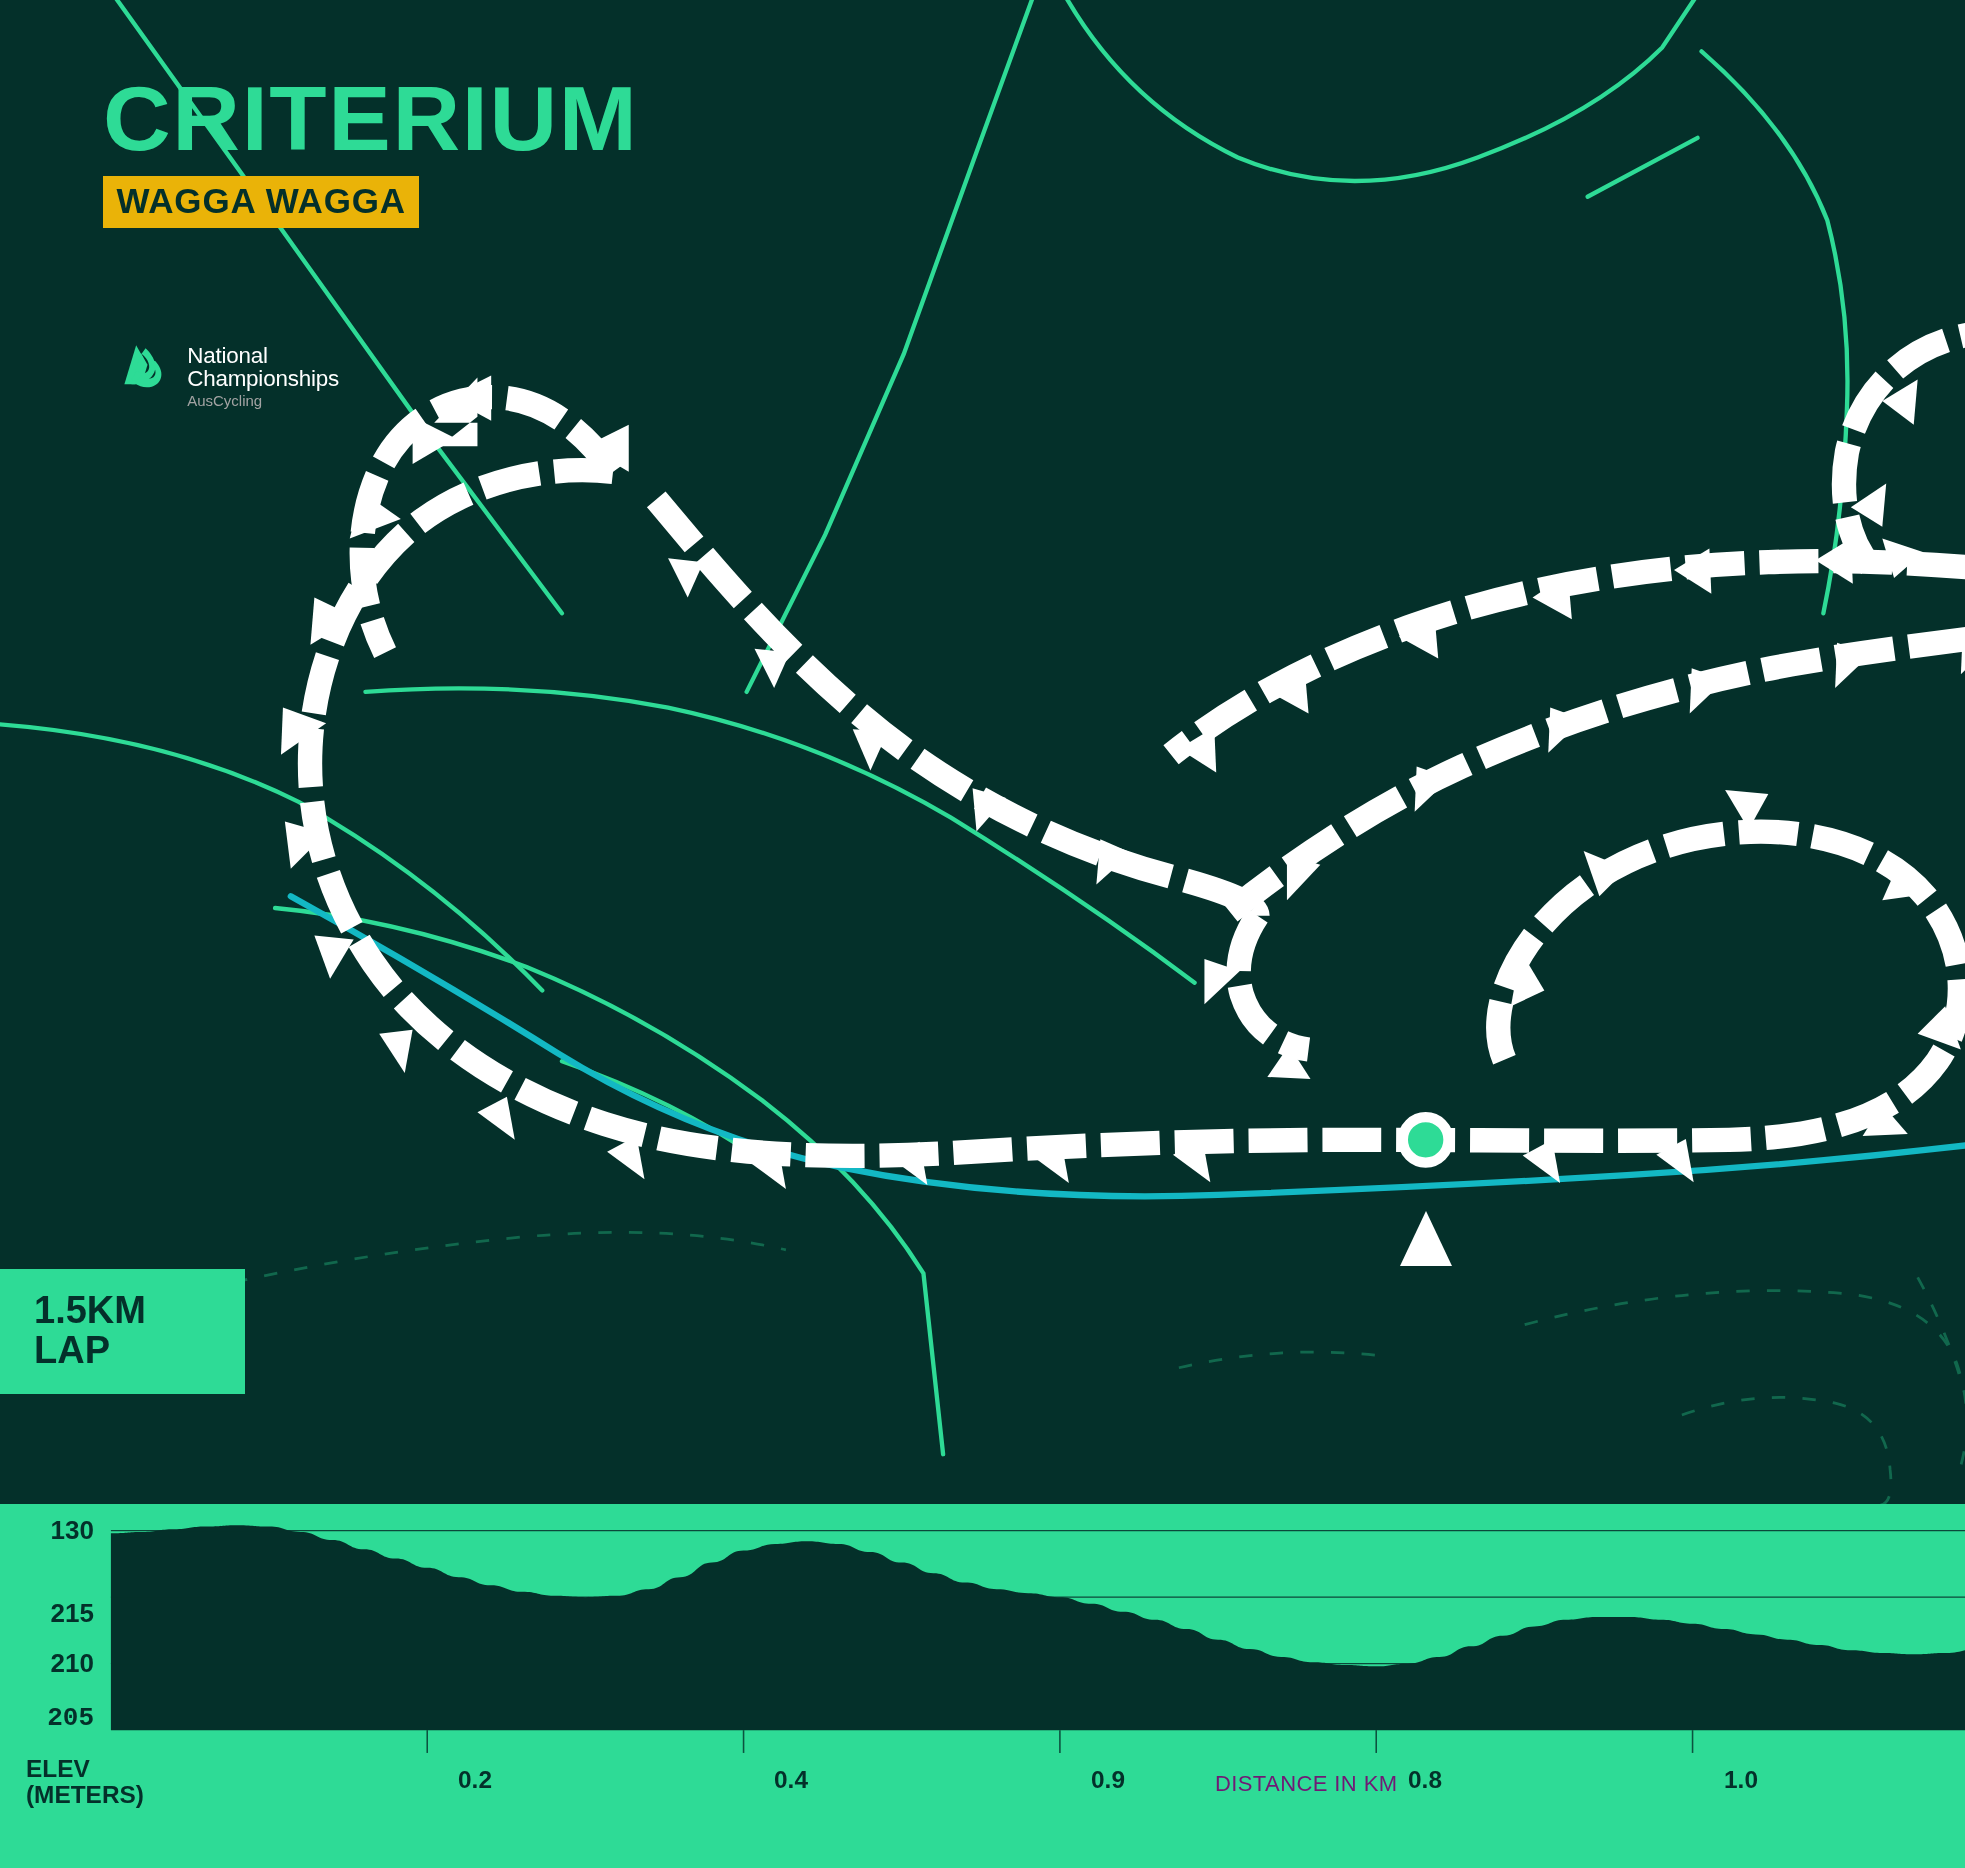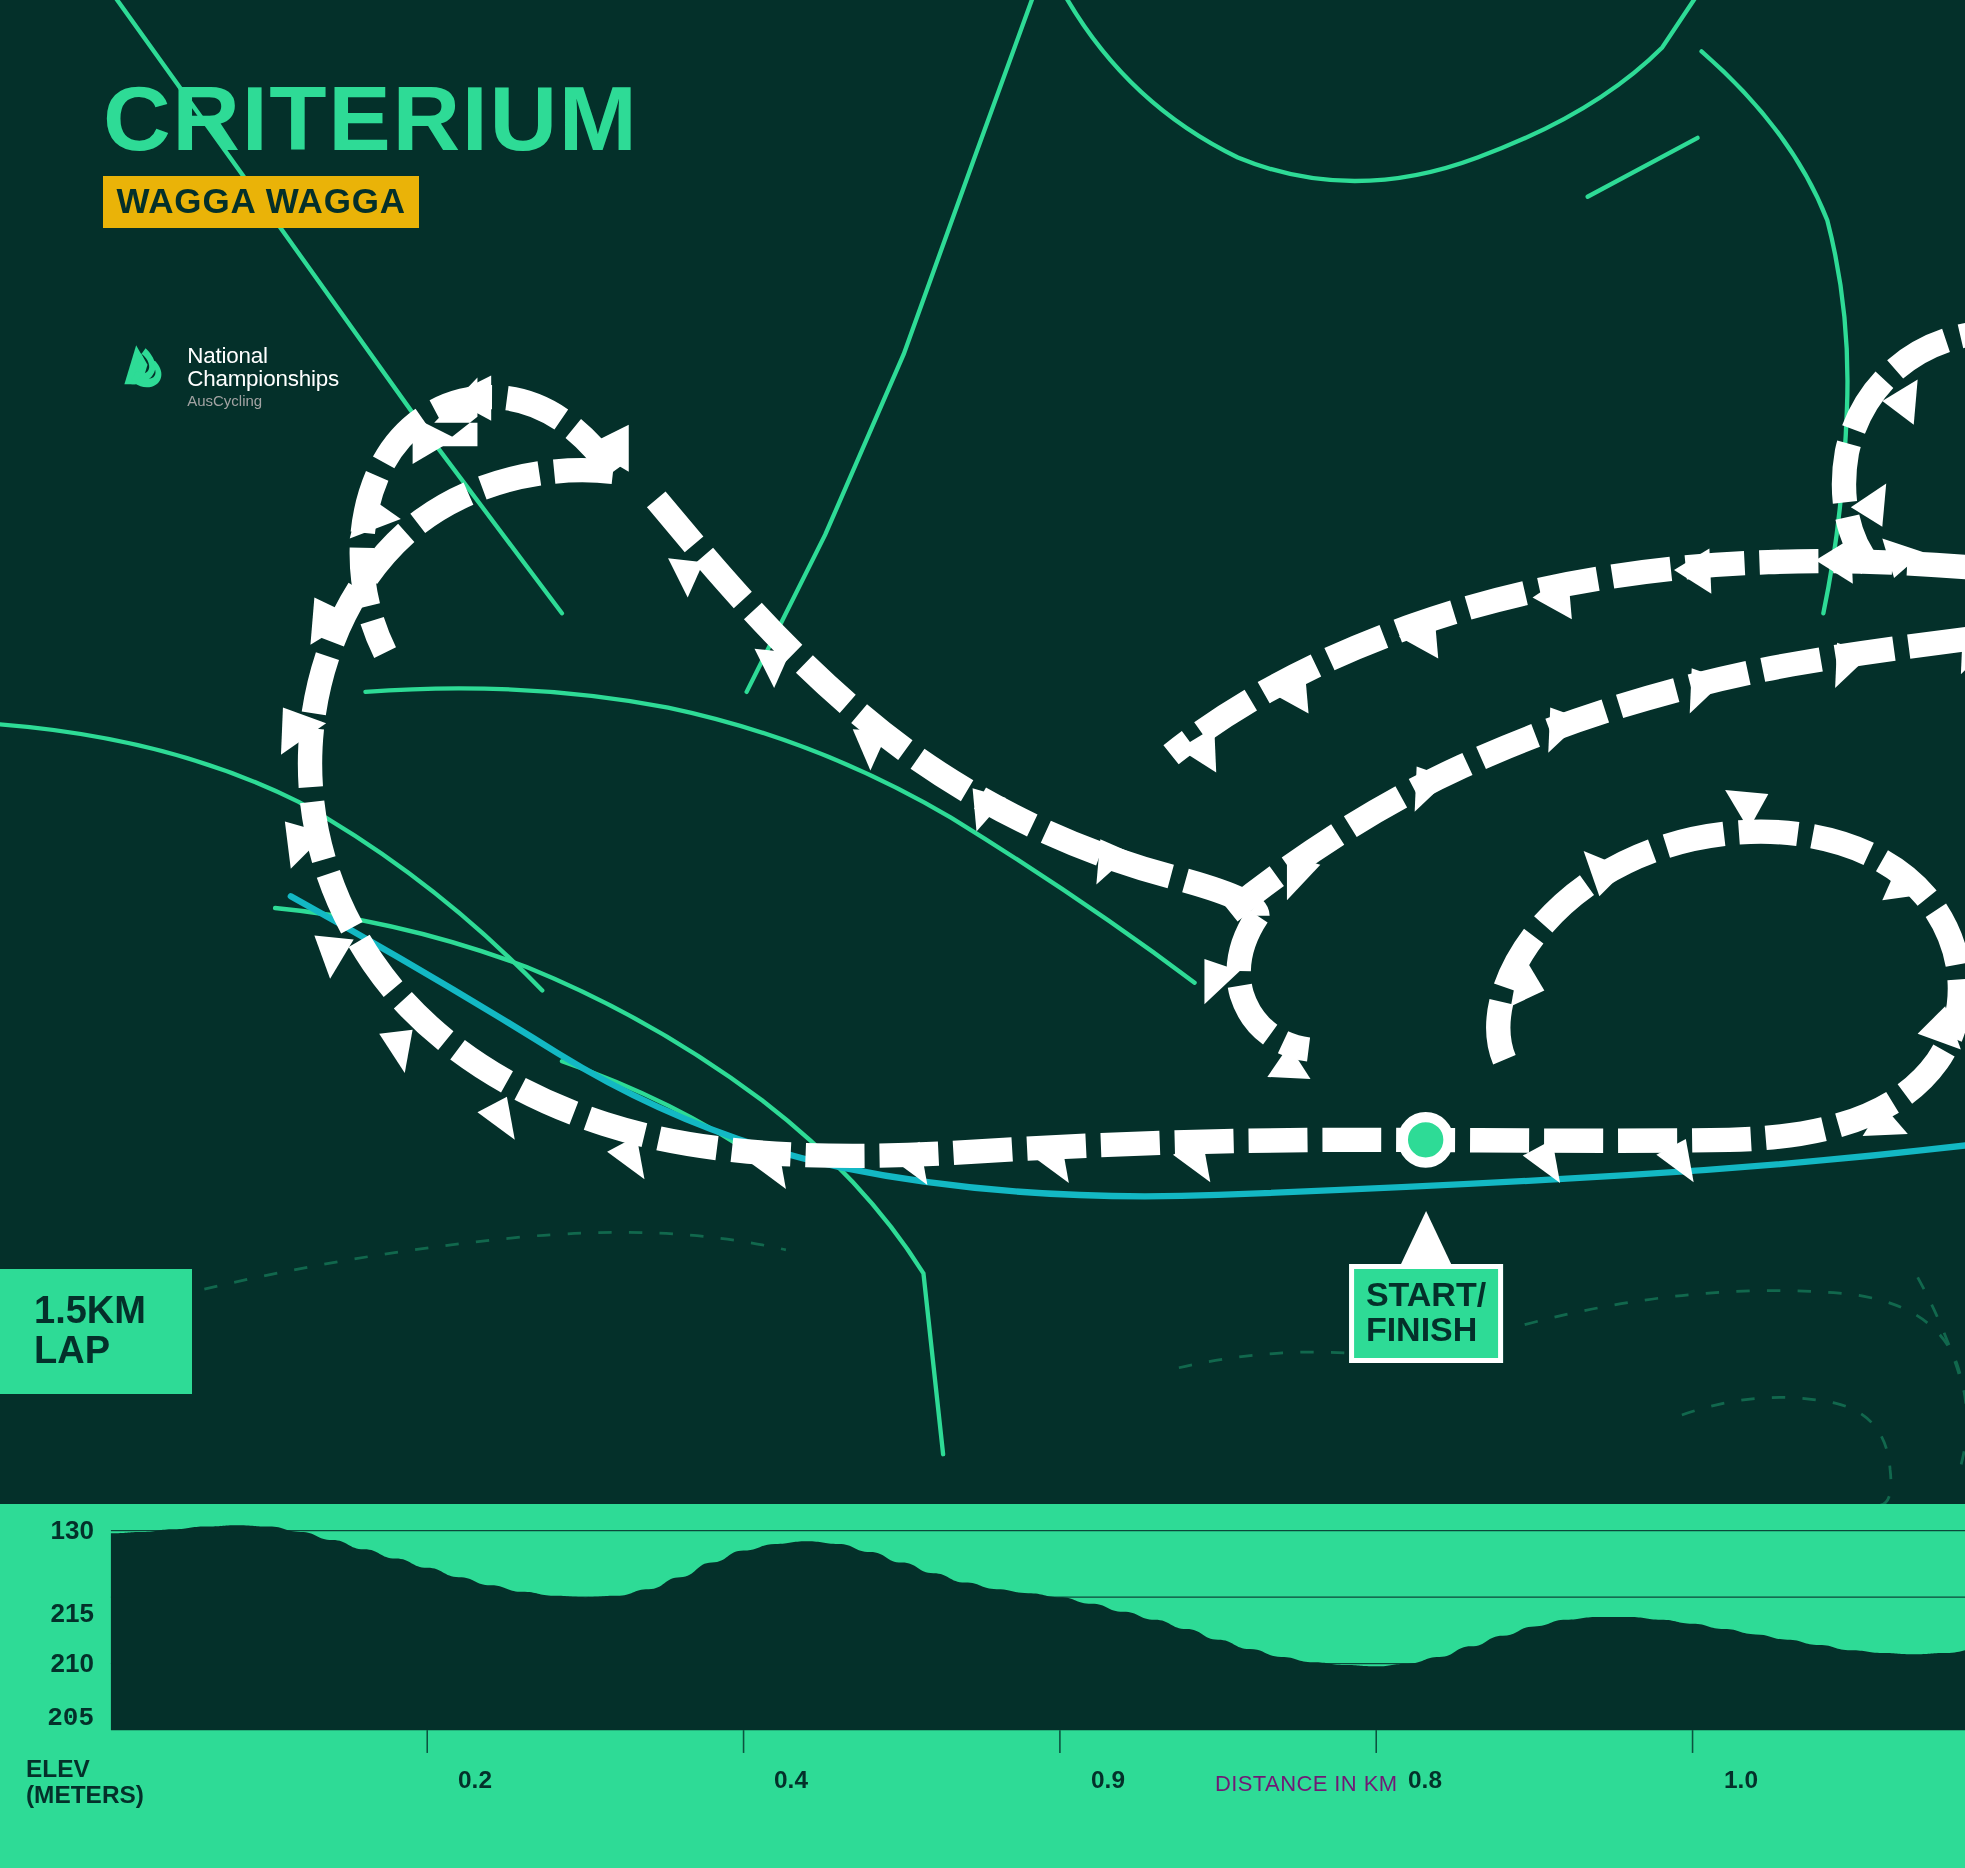--- a/index.html
+++ b/index.html
@@ -84,21 +84,21 @@
     line-height: 1.5;
     font-weight: 400;
     letter-spacing: 0px;
     white-space: nowrap;
   }
 
   
   #lap-badge {
     position: absolute;
     left: 0px; top: 1269px;
-    width: 192px;
+    width: 245px;
     background: #2edb96;
     color: #04302a;
     font-weight: 900;
     font-size: 38px;
     line-height: 1.04;
     padding: 22px 0 23.6px 34px;
     box-sizing: border-box;
     z-index: 25;
     white-space: pre-line;
   }
@@ -370,22 +370,20 @@
         <div class="logo-line">Championships</div>
         <div id="logo-sub">AusCycling</div>
       </span>
     </div>
 
     <div id="lap-badge">1.5KM
 LAP</div>
 
     <div id="startfinish-marker">
       <div id="sf-pointer"></div>
-      <div id="sf-box">START/
-FINISH</div>
     </div>
   </div>
 
   <div id="elev-panel">
     <svg id="elev-svg" width="2524" height="364" viewBox="0 0 6423 927">
       <g id="elev-grid"></g>
       <path id="elev-area" fill="#04302a" d="M 280 74.54117647058786 C 320.28 74.54117647058786 320.28 71.15294117647039 360.56 71.15294117647039 C 400.84000000000003 71.15294117647039 400.84000000000003 64.37647058823552 441.12 64.37647058823552 C 481.40000000000003 64.37647058823552 481.40000000000003 57.59999999999957 521.6800000000001 57.59999999999957 C 561.96 57.59999999999957 561.96 54.21176470588216 602.24 54.21176470588216 C 642.52 54.21176470588216 642.52 57.59999999999957 682.8 57.59999999999957 C 723.0799999999999 57.59999999999957 723.0799999999999 71.15294117647039 763.36 71.15294117647039 C 803.6400000000001 71.15294117647039 803.6400000000001 91.48235294117609 843.9200000000001 91.48235294117609 C 884.2 91.48235294117609 884.2 115.20000000000016 924.48 115.20000000000016 C 964.76 115.20000000000016 964.76 138.91764705882338 1005.04 138.91764705882338 C 1045.32 138.91764705882338 1045.32 162.63529411764745 1085.6 162.63529411764745 C 1125.8799999999999 162.63529411764745 1125.8799999999999 186.35294117647055 1166.1599999999999 186.35294117647055 C 1206.44 186.35294117647055 1206.44 206.68235294117625 1246.72 206.68235294117625 C 1287 206.68235294117625 1287 223.62352941176448 1327.28 223.62352941176448 C 1367.56 223.62352941176448 1367.56 233.78823529411784 1407.8400000000001 233.78823529411784 C 1448.12 233.78823529411784 1448.12 237.1764705882353 1488.3999999999999 237.1764705882353 C 1528.6799999999998 237.1764705882353 1528.6799999999998 233.78823529411784 1568.96 233.78823529411784 C 1609.2400000000002 233.78823529411784 1609.2400000000002 216.8470588235296 1649.5200000000002 216.8470588235296 C 1689.8000000000002 216.8470588235296 1689.8000000000002 186.35294117647055 1730.08 186.35294117647055 C 1770.3600000000001 186.35294117647055 1770.3600000000001 149.08235294117662 1810.64 149.08235294117662 C 1850.92 149.08235294117662 1850.92 118.58823529411768 1891.2 118.58823529411768 C 1931.48 118.58823529411768 1931.48 101.64705882352945 1971.7599999999998 101.64705882352945 C 2012.0399999999997 101.64705882352945 2012.0399999999997 94.87058823529446 2052.3199999999997 94.87058823529446 C 2092.6 94.87058823529446 2092.6 101.64705882352945 2132.88 101.64705882352945 C 2173.16 101.64705882352945 2173.16 121.97647058823509 2213.44 121.97647058823509 C 2253.7200000000003 121.97647058823509 2253.7200000000003 149.08235294117662 2294 149.08235294117662 C 2334.2799999999997 149.08235294117662 2334.2799999999997 176.18823529411725 2374.56 176.18823529411725 C 2414.84 176.18823529411725 2414.84 199.90588235294138 2455.1200000000003 199.90588235294138 C 2495.4000000000005 199.90588235294138 2495.4000000000005 216.8470588235296 2535.6800000000003 216.8470588235296 C 2575.96 216.8470588235296 2575.96 227.011764705882 2616.24 227.011764705882 C 2656.5199999999995 227.011764705882 2656.5199999999995 237.1764705882353 2696.7999999999997 237.1764705882353 C 2737.08 237.1764705882353 2737.08 254.11764705882354 2777.36 254.11764705882354 C 2817.6400000000003 254.11764705882354 2817.6400000000003 274.44705882352923 2857.92 274.44705882352923 C 2898.2 274.44705882352923 2898.2 294.77647058823493 2938.48 294.77647058823493 C 2978.76 294.77647058823493 2978.76 318.494117647059 3019.0400000000004 318.494117647059 C 3059.32 318.494117647059 3059.32 345.59999999999957 3099.6 345.59999999999957 C 3139.88 345.59999999999957 3139.88 369.3176470588237 3180.16 369.3176470588237 C 3220.44 369.3176470588237 3220.44 389.6470588235294 3260.7200000000003 389.6470588235294 C 3301 389.6470588235294 3301 403.20000000000016 3341.28 403.20000000000016 C 3381.5600000000004 403.20000000000016 3381.5600000000004 409.9764705882351 3421.84 409.9764705882351 C 3462.12 409.9764705882351 3462.12 413.36470588235255 3502.4 413.36470588235255 C 3542.68 413.36470588235255 3542.68 406.5882352941177 3582.9599999999996 406.5882352941177 C 3623.24 406.5882352941177 3623.24 389.6470588235294 3663.5199999999995 389.6470588235294 C 3703.8 389.6470588235294 3703.8 362.54117647058786 3744.0800000000004 362.54117647058786 C 3784.36 362.54117647058786 3784.36 335.43529411764723 3824.64 335.43529411764723 C 3864.92 335.43529411764723 3864.92 311.71764705882316 3905.2 311.71764705882316 C 3945.48 311.71764705882316 3945.48 294.77647058823493 3985.76 294.77647058823493 C 4026.04 294.77647058823493 4026.04 288 4066.3199999999997 288 C 4106.6 288 4106.6 288 4146.88 288 C 4187.16 288 4187.16 294.77647058823493 4227.4400000000005 294.77647058823493 C 4267.72 294.77647058823493 4267.72 304.94117647058823 4308 304.94117647058823 C 4348.280000000001 304.94117647058823 4348.280000000001 318.494117647059 4388.56 318.494117647059 C 4428.84 318.494117647059 4428.84 332.0470588235298 4469.12 332.0470588235298 C 4509.4 332.0470588235298 4509.4 345.59999999999957 4549.68 345.59999999999957 C 4589.960000000001 345.59999999999957 4589.960000000001 359.1529411764704 4630.240000000001 359.1529411764704 C 4670.52 359.1529411764704 4670.52 372.70588235294116 4710.8 372.70588235294116 C 4751.08 372.70588235294116 4751.08 379.4823529411761 4791.360000000001 379.4823529411761 C 4831.639999999999 379.4823529411761 4831.639999999999 382.8705882352945 4871.919999999999 382.8705882352945 C 4912.199999999999 382.8705882352945 4912.199999999999 379.4823529411761 4952.48 379.4823529411761 C 4992.76 379.4823529411761 4992.76 369.3176470588237 5033.04 369.3176470588237 C 5073.32 369.3176470588237 5073.32 352.3764705882355 5113.599999999999 352.3764705882355 C 5153.879999999999 352.3764705882355 5153.879999999999 328.6588235294114 5194.16 328.6588235294114 C 5234.4400000000005 328.6588235294114 5234.4400000000005 298.1647058823533 5274.72 298.1647058823533 C 5315 298.1647058823533 5315 264.2823529411769 5355.28 264.2823529411769 C 5395.5599999999995 264.2823529411769 5395.5599999999995 227.011764705882 5435.84 227.011764705882 C 5476.120000000001 227.011764705882 5476.120000000001 189.74117647058807 5516.400000000001 189.74117647058807 C 5556.68 189.74117647058807 5556.68 155.8588235294116 5596.96 155.8588235294116 C 5637.24 155.8588235294116 5637.24 125.36470588235255 5677.52 125.36470588235255 C 5717.800000000001 125.36470588235255 5717.800000000001 101.64705882352945 5758.080000000001 101.64705882352945 C 5798.360000000001 101.64705882352945 5798.360000000001 84.70588235294122 5838.639999999999 84.70588235294122 C 5878.92 84.70588235294122 5878.92 74.54117647058786 5919.2 74.54117647058786 C 5959.48 74.54117647058786 5959.48 67.76470588235293 5999.76 67.76470588235293 C 6040.04 67.76470588235293 6040.04 64.37647058823552 6080.32 64.37647058823552 C 6120.599999999999 64.37647058823552 6120.599999999999 60.988235294118 6160.879999999999 60.988235294118 C 6201.16 60.988235294118 6201.16 60.988235294118 6241.4400000000005 60.988235294118 C 6281.72 60.988235294118 6281.72 60.988235294118 6322 60.988235294118 L 6322 576 L 280 576 Z"></path>
       <g id="elev-gridtop">
           <line x1="280" x2="6322" y1="406.5882352941177" y2="406.5882352941177" stroke="#04302a" stroke-width="3" opacity="0.85"></line>
           <line x1="280" x2="6322" y1="237.1764705882353" y2="237.1764705882353" stroke="#04302a" stroke-width="3" opacity="0.85"></line>

